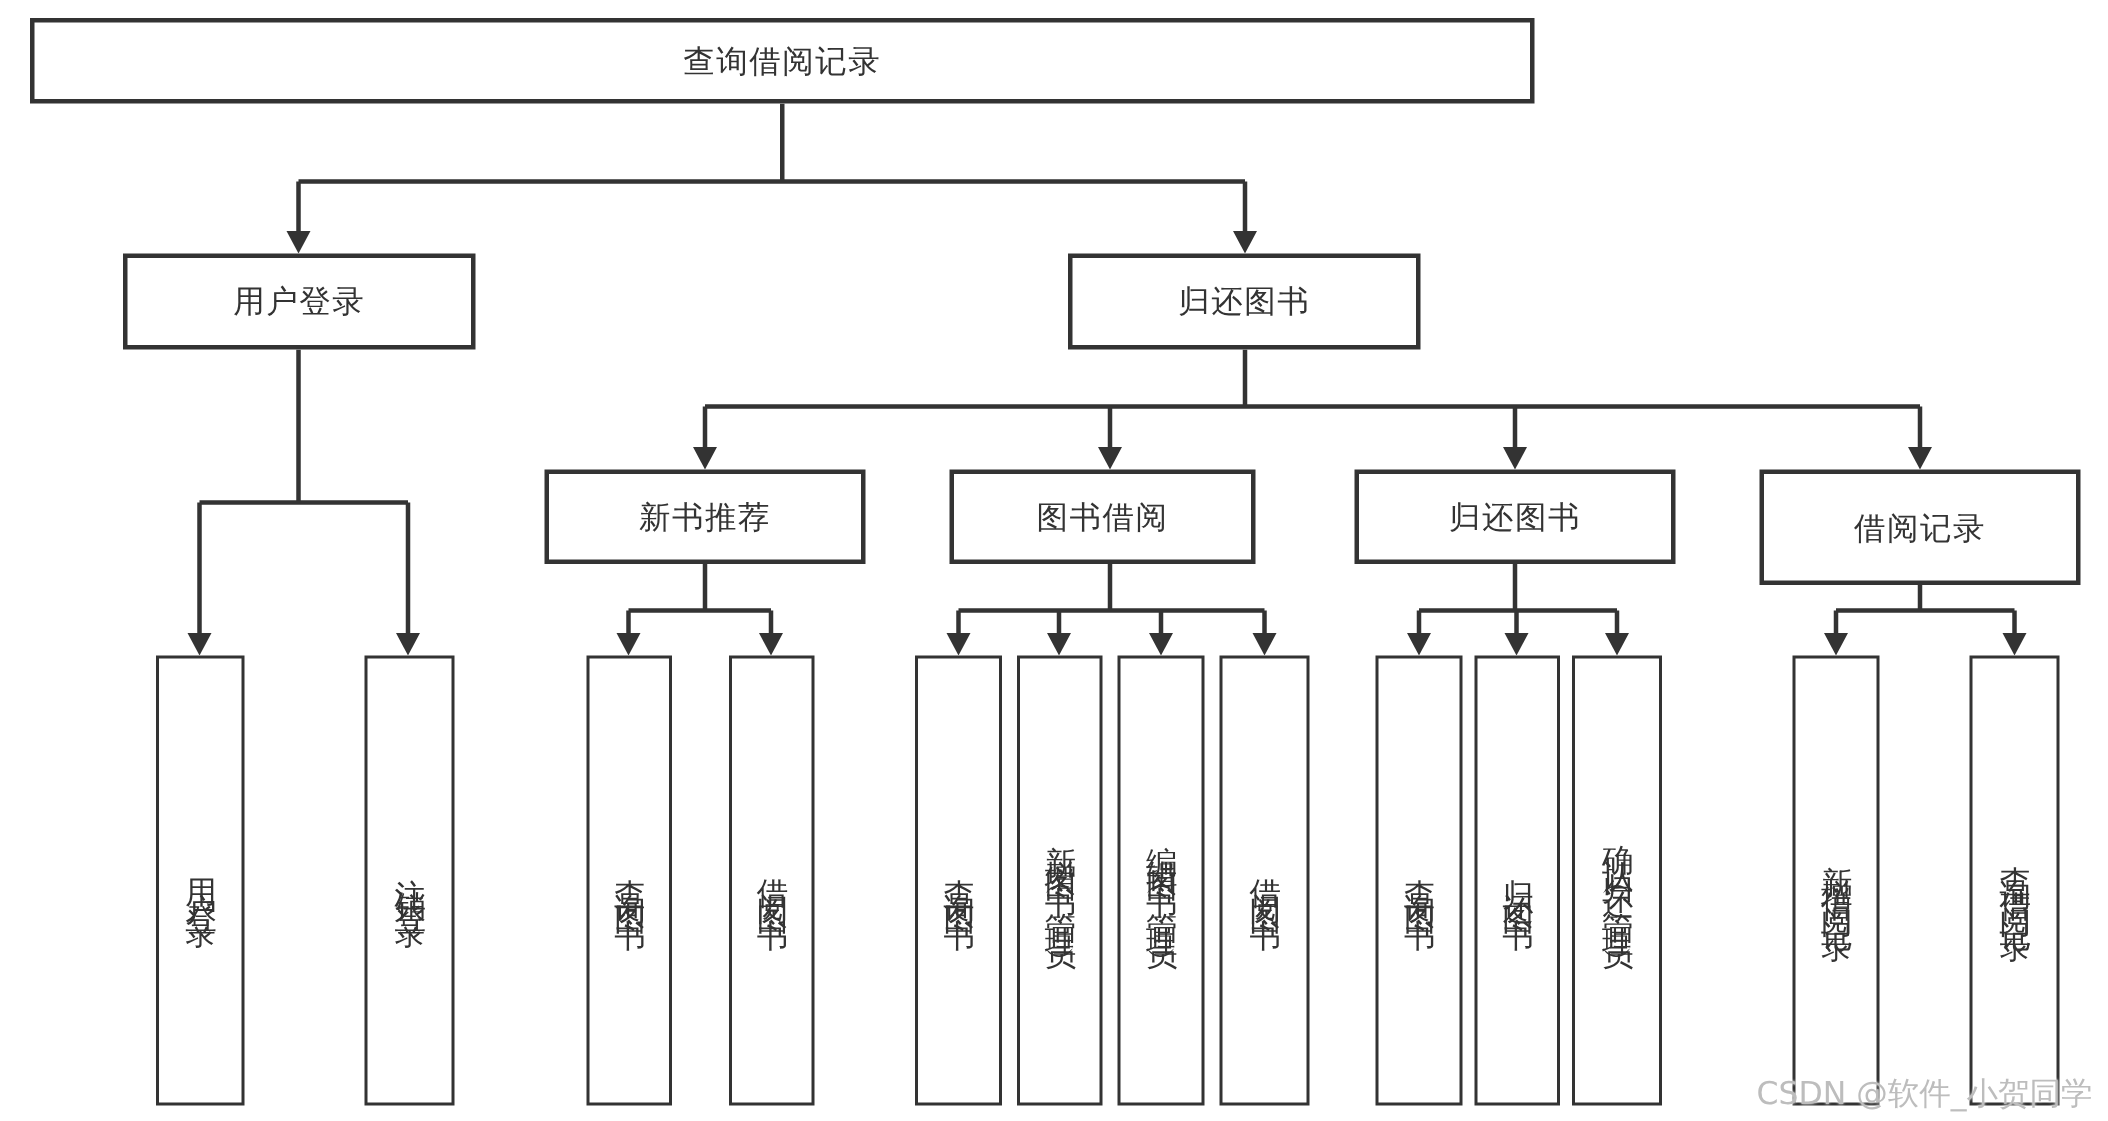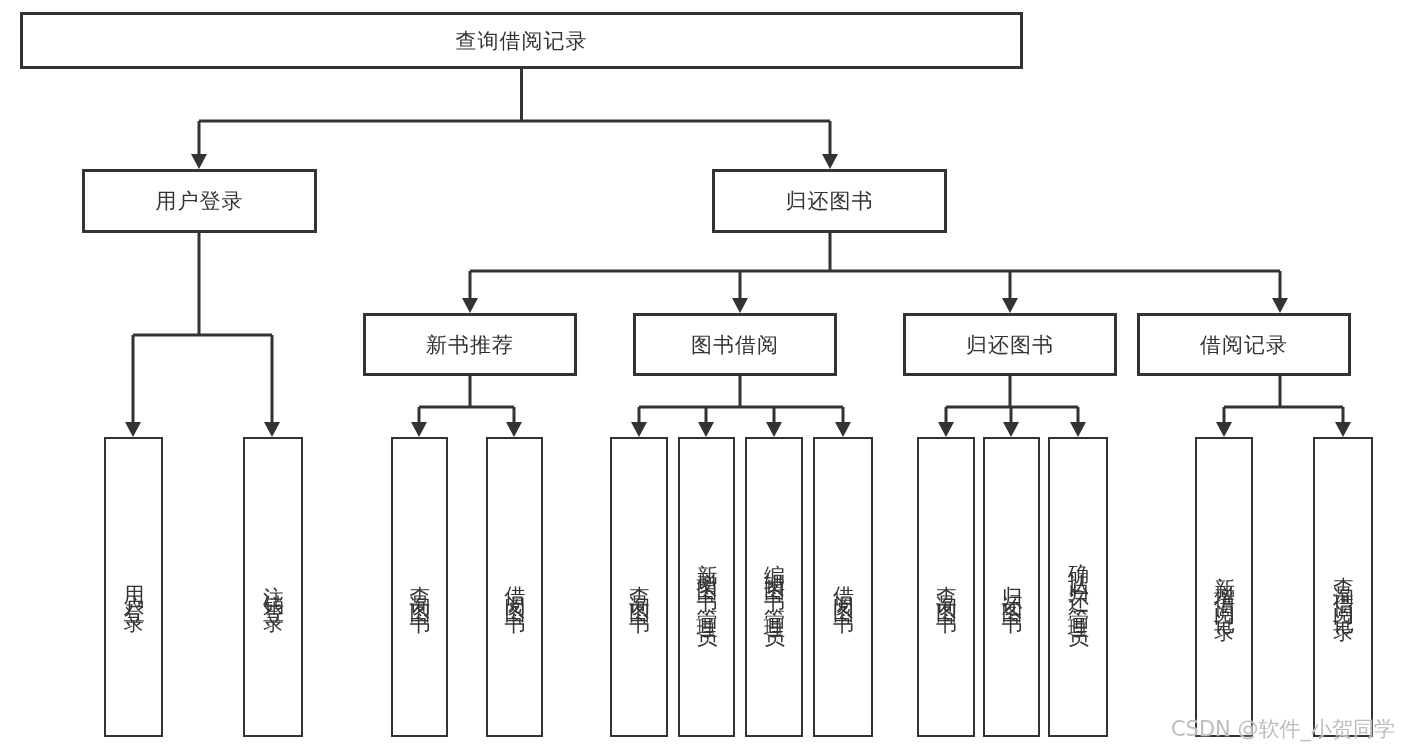--- a/index.html
+++ b/index.html
@@ -81,21 +81,21 @@
 
 <div class="node hnode" style="left:363px;top:313px;width:214px;height:63px">
   <span class="label">新书推荐</span>
 </div>
 <div class="node hnode" style="left:633px;top:313px;width:204px;height:63px">
   <span class="label">图书借阅</span>
 </div>
 <div class="node hnode" style="left:903px;top:313px;width:214px;height:63px">
   <span class="label">归还图书</span>
 </div>
-<div class="node hnode" style="left:1137px;top:313px;width:214px;height:63px">
+<div class="node hnode" style="left:1173px;top:313px;width:214px;height:77px">
   <span class="label">借阅记录</span>
 </div>
 
 <div class="node vnode" style="left:104px;top:437px;width:59px;height:300px">
   <span class="label">用户登录</span>
 </div>
 <div class="node vnode" style="left:243px;top:437px;width:60px;height:300px">
   <span class="label">注销登录</span>
 </div>
 

